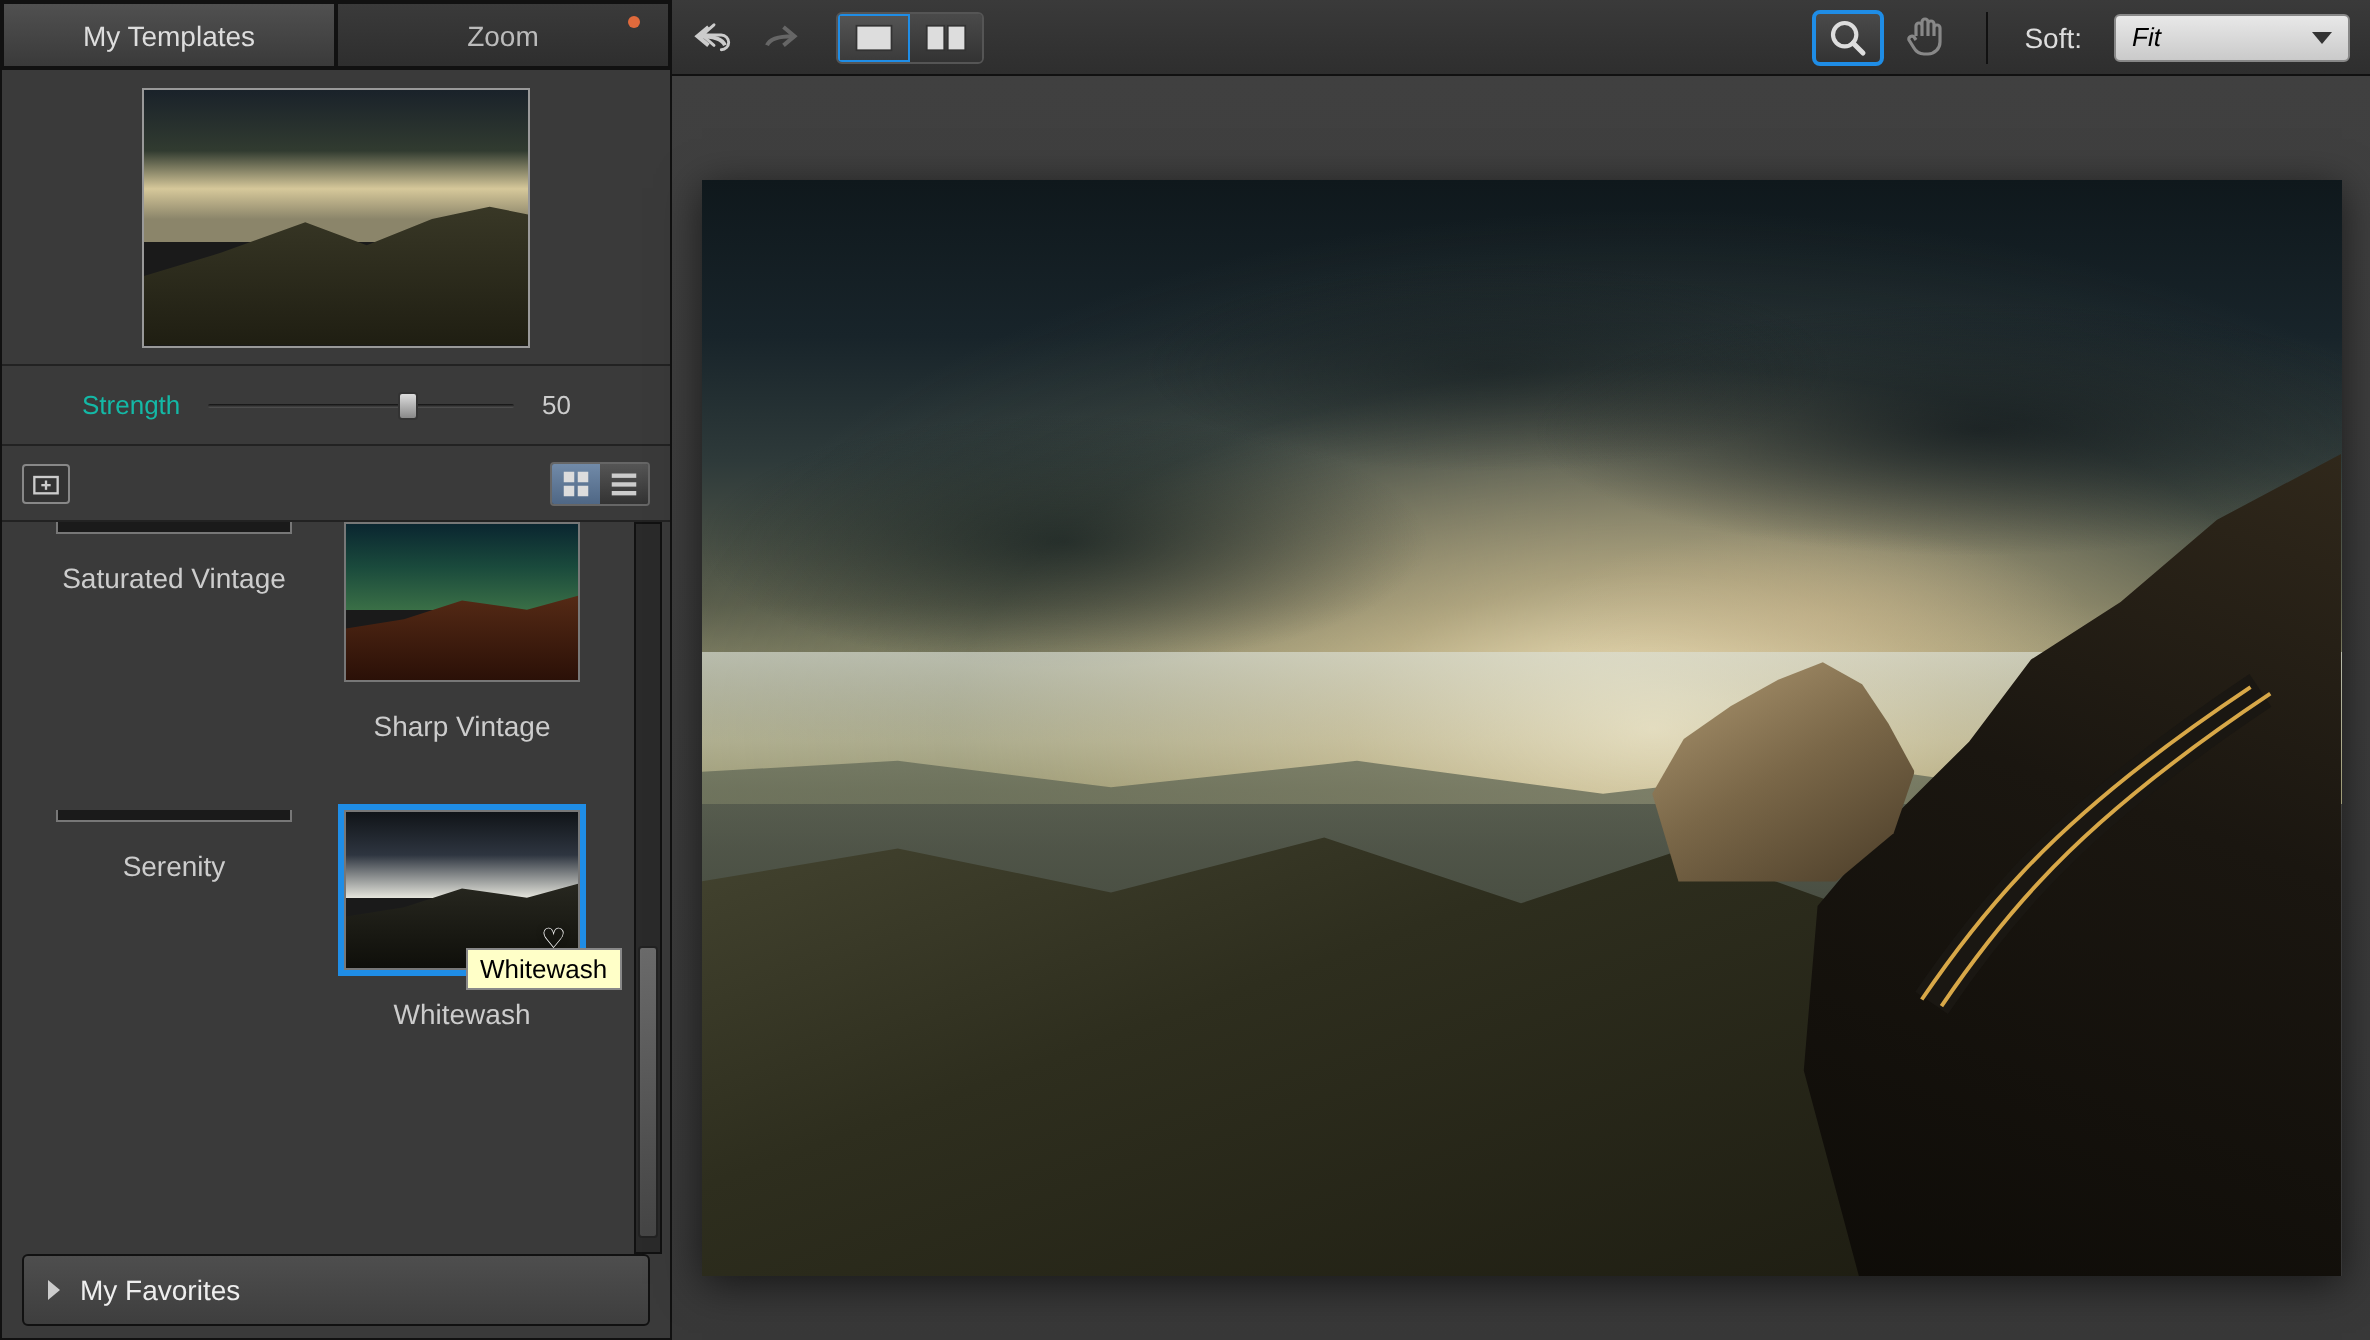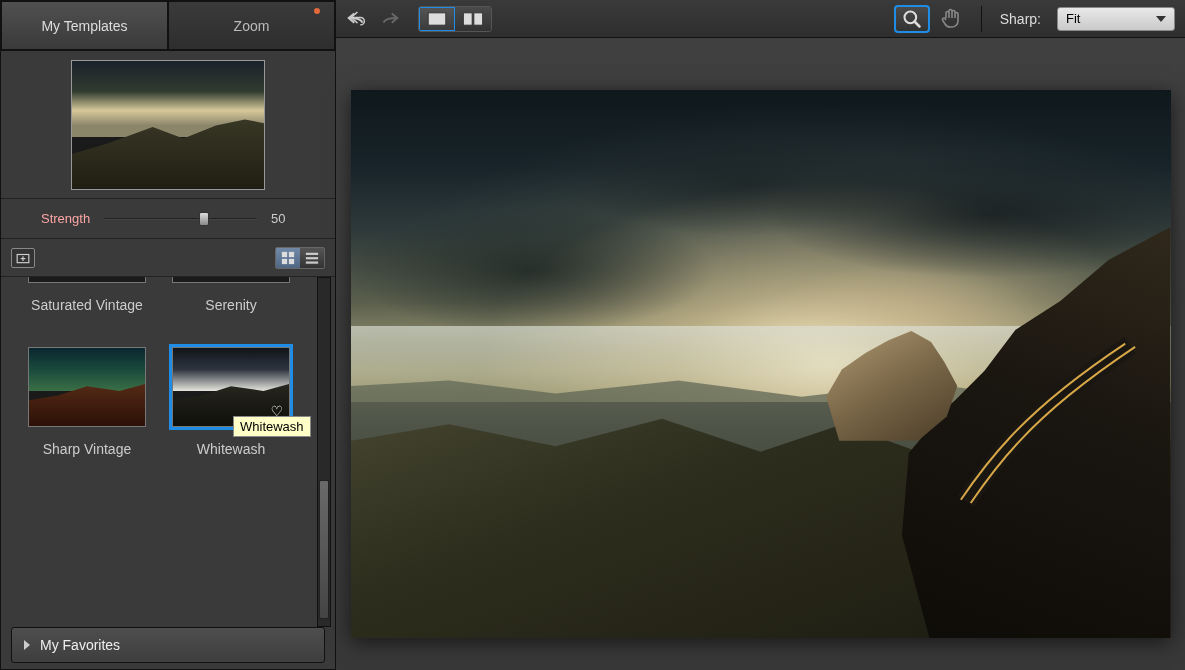--- a/index.html
+++ b/index.html
@@ -18,21 +18,21 @@
   .left-panel {
     width: 336px;
     height: 100%;
     background: #3a3a3a;
     border: 1px solid #111;
     display: flex;
     flex-direction: column;
   }
   .tabs {
     display: flex;
-    height: 50px;
+    height: 34px;
     border-bottom: 1px solid #111;
   }
   .tab {
     flex: 1;
     display: flex;
     align-items: center;
     justify-content: center;
     font-size: 14px;
     color: #ddd;
     border: 1px solid #111;
@@ -80,21 +80,21 @@
   }
 
   .strength-row {
     display: flex;
     align-items: center;
     padding: 8px 14px 8px 40px;
     gap: 14px;
     height: 40px;
     border-bottom: 1px solid #222;
   }
-  .strength-row label { color:#fca5a5; font-size:13px; }
+  .strength-row label { color:#14b8a6; font-size:13px; }
   .slider {
     flex:1;
     position:relative;
     height:14px;
   }
   .slider .track { position:absolute; top:6px; left:0; right:0; height:2px; background: linear-gradient(#111,#555); border-radius:1px;}
   .slider .handle {
     position:absolute; top:0; left:65%; width:10px; height:14px;
     background: linear-gradient(#ddd,#888); border:1px solid #333; border-radius:2px;
     transform:translateX(-50%);
@@ -307,20 +307,21 @@
     background: linear-gradient(#e8e8e8,#cacaca);
     border:1px solid #888;
     border-radius:3px;
     display:flex;
     align-items:center;
     justify-content:space-between;
     padding:0 8px;
     color:#000;
     font-size:13px;
     cursor:pointer;
+    font-style:italic;
   }
   .zoom-select .caret {
     width:0; height:0;
     border-left:5px solid transparent;
     border-right:5px solid transparent;
     border-top:6px solid #333;
   }
 
   .canvas-area {
     flex:1;
@@ -445,30 +446,30 @@
 
   <div class="preset-scroller">
     <div class="preset-viewport">
       <div class="preset-grid">
 
         <div class="preset">
           <div class="thumb cut"></div>
           <div class="name">Saturated Vintage</div>
         </div>
         <div class="preset">
-          <div class="thumb cut"></div>
-          <div class="name">Serenity</div>
-        </div>
-
-        <div class="preset">
           <div class="thumb sharp">
               <div class="sky2"></div>
               <div class="ground2"></div>
             </div>
           <div class="name">Sharp Vintage</div>
+        </div>
+
+        <div class="preset">
+          <div class="thumb cut"></div>
+          <div class="name">Serenity</div>
         </div>
 
         <div class="preset selected">
           <div class="thumb white">
             <div class="sky2"></div>
               <div class="ground2"></div>
             <span class="heart">♡</span>
           </div>
           <div class="tooltip">Whitewash</div>
           <div class="name">Whitewash</div>
@@ -527,21 +528,21 @@
       </svg>
     </div>
     <div class="icon-btn hand-btn">
       <svg viewBox="0 0 24 24">
         <path d="M7 11 V6 a1.5 1.5 0 0 1 3 0 V11 M10 11 V4 a1.5 1.5 0 0 1 3 0 V11 M13 11 V5 a1.5 1.5 0 0 1 3 0 V11 M16 11 V7 a1.5 1.5 0 0 1 3 0 V14 a6 6 0 0 1 -6 6 h-2 a6 6 0 0 1 -5 -3 l-2.5 -4 a1.5 1.5 0 0 1 2.5 -1.5 L7 13" fill="none" stroke="#888" stroke-width="1.6" stroke-linejoin="round"></path>
       </svg>
     </div>
 
     <div class="vsep"></div>
 
-    <span class="zoom-label">Sharp:</span>
+    <span class="zoom-label">Soft:</span>
     <div class="zoom-select">
       <span>Fit</span>
       <div class="caret"></div>
     </div>
   </div>
 
   <div class="canvas-area">
     <div class="main-image">
       <div class="sky-layer"></div>
       <div class="clouds"></div>

